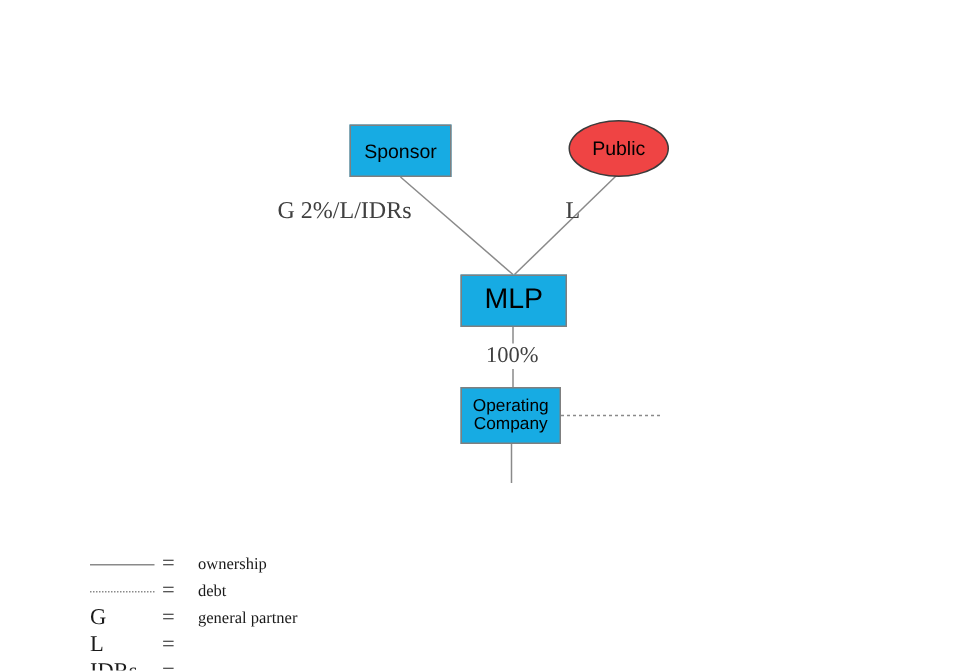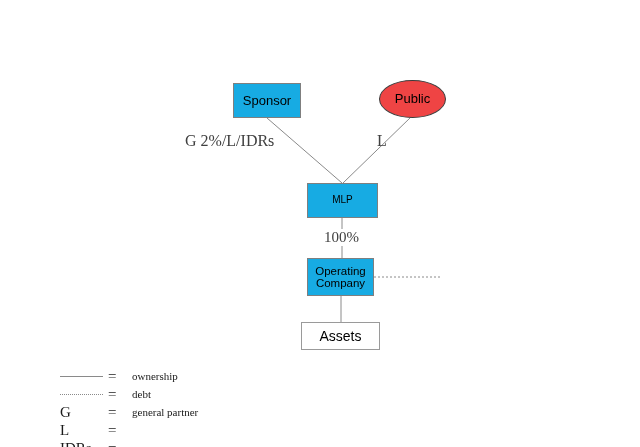--- a/index.html
+++ b/index.html
@@ -62,21 +62,21 @@
     font-size: 13px;
   }
   #node-public {
     left: 379px; top: 43px;
     width: 67px; height: 38px;
     font-size: 13px;
   }
   #node-mlp {
     left: 307px; top: 146px;
     width: 71px; height: 35px;
-    font-size: 10px;
+    font-size: 19px;
   }
   #node-opco {
     left: 307px; top: 221px;
     width: 67px; height: 38px;
     font-size: 11.5px;
   }
   #node-opco .stack {
     display: block;
   }
   #node-lenders {
@@ -182,23 +182,20 @@
   </div>
 
   <div class="node node-fill" id="node-opco">
     <span class="stack">
       <span style="display:block">Operating</span>
       <span style="display:block">Company</span>
     </span>
   </div>
 
 
-  <div class="node node-plain" id="node-assets">
-    <span>Assets</span>
-  </div>
 
   <div class="edge-label" id="label-gp">G 2%/L/IDRs</div>
 
   <div class="edge-label" id="label-l">L</div>
 
   <div class="edge-label" id="label-pct">100%</div>
 
   <div id="legend">
 
     <div class="legend-row">

